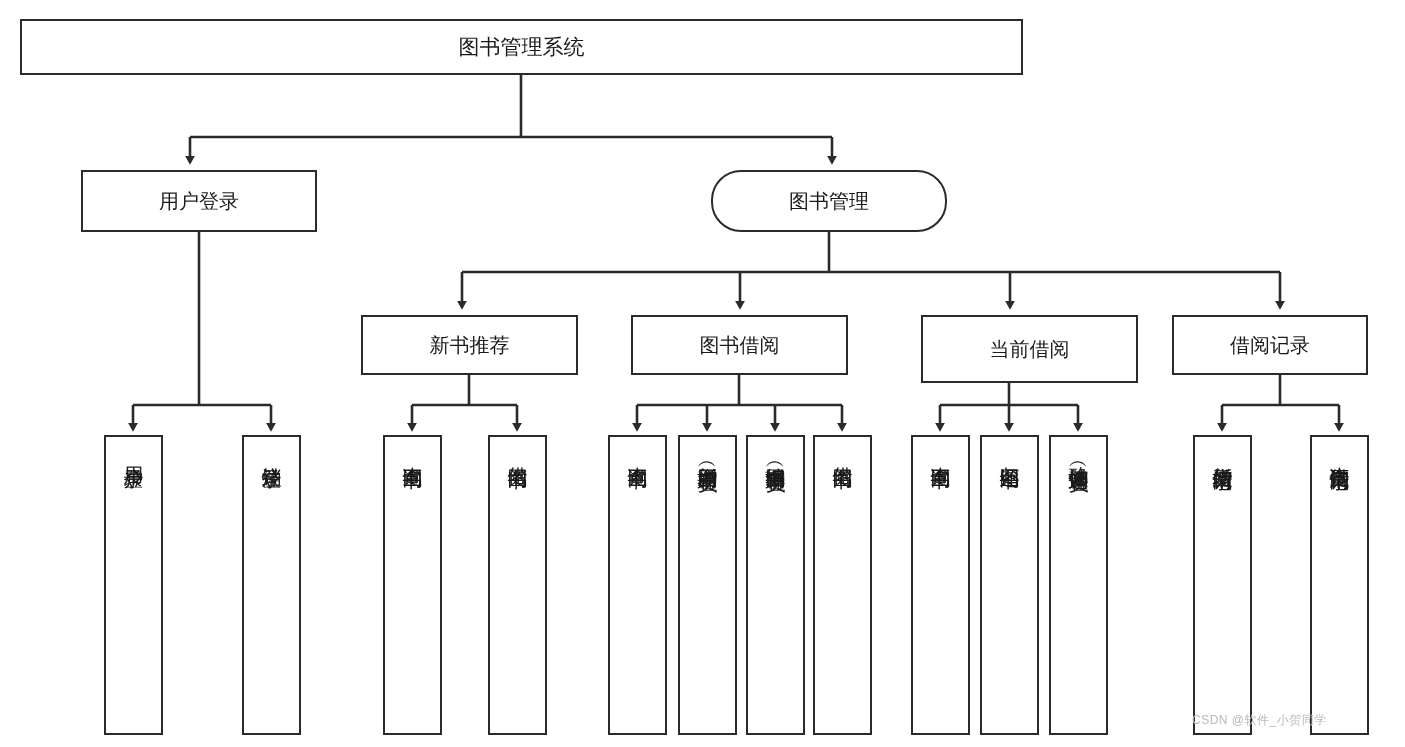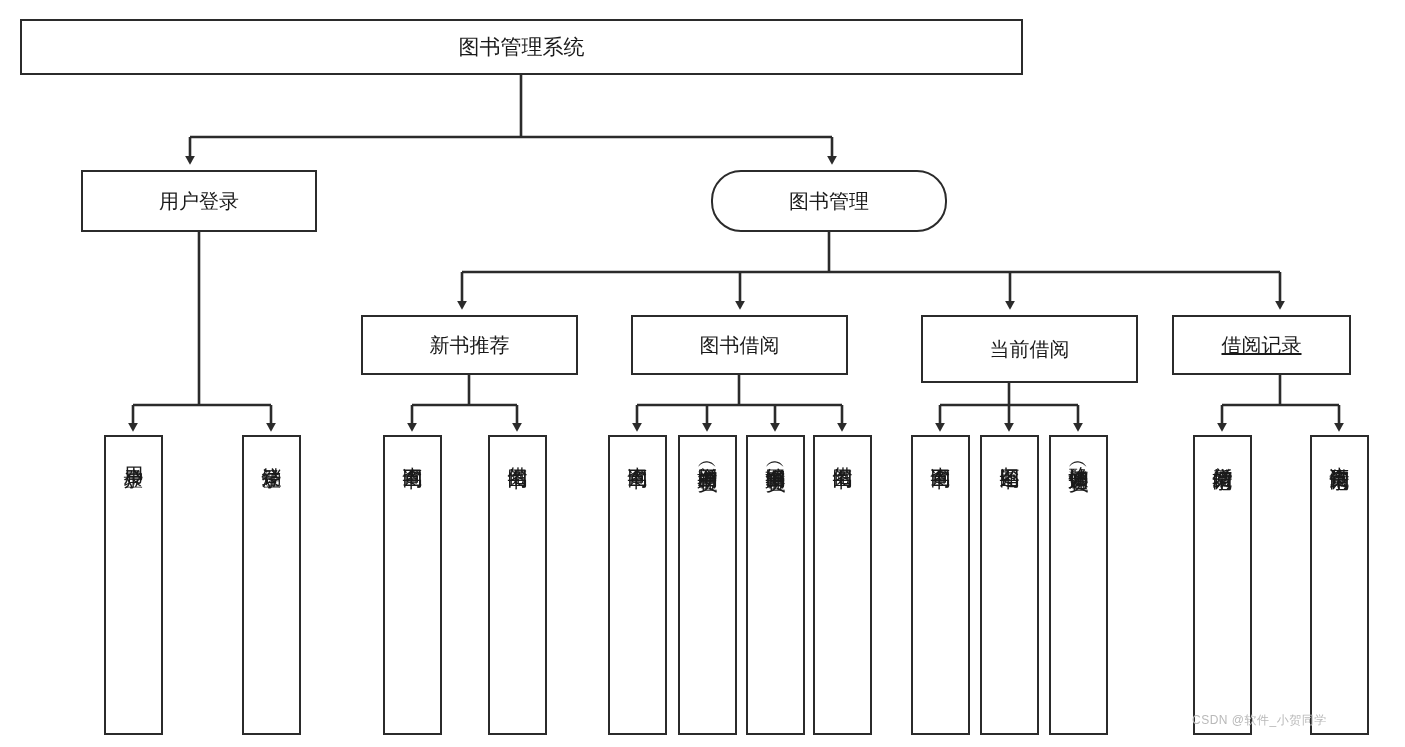--- a/index.html
+++ b/index.html
@@ -138,21 +138,21 @@
 
   <div class="node lvl3" style="left:361px; top:315px; width:217px; height:60px;">
     <span>新书推荐</span>
   </div>
   <div class="node lvl3" style="left:631px; top:315px; width:217px; height:60px;">
     <span>图书借阅</span>
   </div>
   <div class="node lvl3" style="left:901px; top:315px; width:217px; height:68px;margin-left:20px;">
     <span>当前借阅</span>
   </div>
-  <div class="node lvl3" style="left:1172px; top:315px; width:179px; height:60px;text-decoration:underline;">
+  <div class="node lvl3" style="left:1172px; top:315px; width:196px; height:60px;">
     <span>借阅记录</span>
   </div>
 
   <div class="node leaf" style="left:104px; top:435px; width:59px; height:300px;">
     <span class="vtext">用户登录</span>
   </div>
   <div class="node leaf" style="left:242px; top:435px; width:59px; height:300px;">
     <span class="vtext">注销登录</span>
   </div>
 

